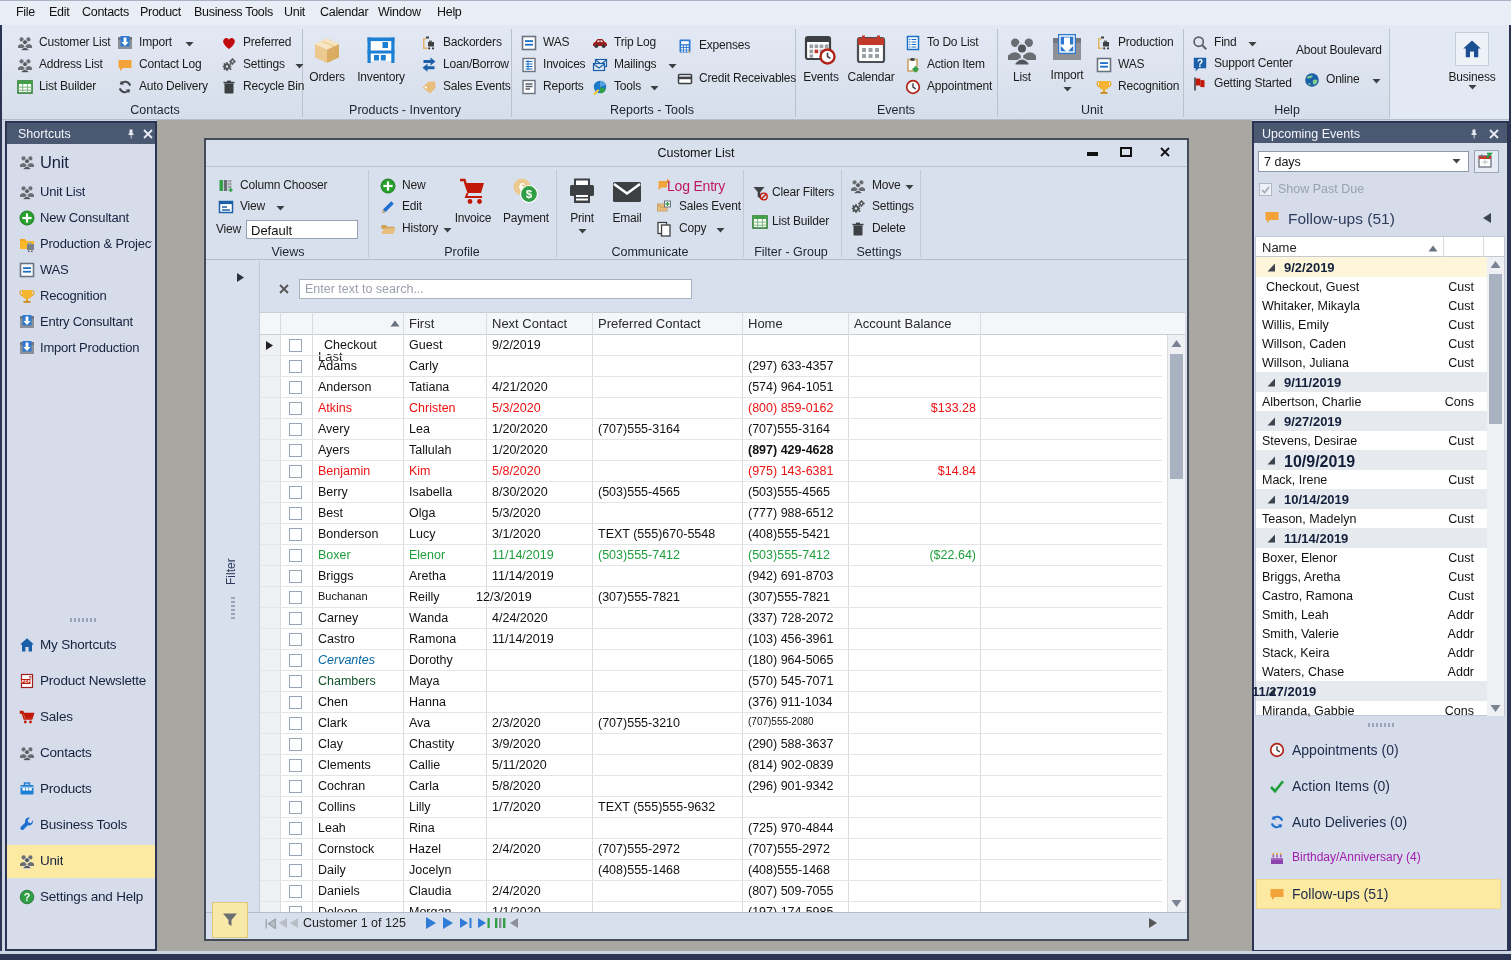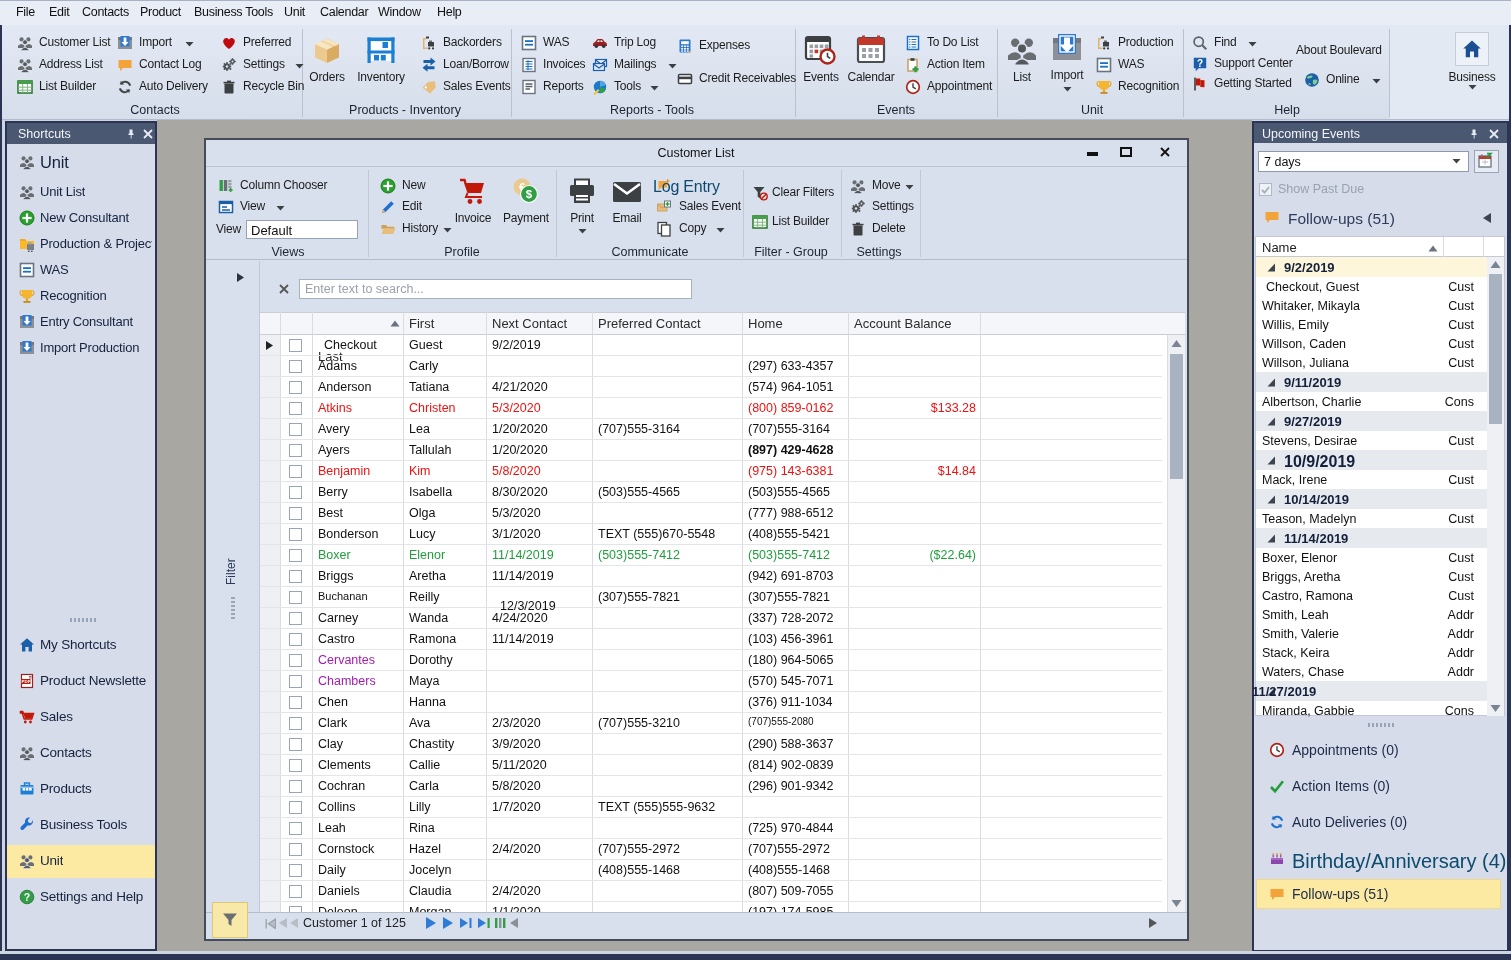--- a/index.html
+++ b/index.html
@@ -632,21 +632,21 @@
       <rect x="3.6" y="4.5" width="1.3" height="3"></rect>
       <rect x="7.35" y="4.5" width="1.3" height="3"></rect>
       <rect x="11.1" y="4.5" width="1.3" height="3"></rect>
     </g>
     <g fill="#f39c12">
       <circle cx="4.2" cy="3.8" r="0.9"></circle>
       <circle cx="8" cy="3.8" r="0.9"></circle>
       <circle cx="11.7" cy="3.8" r="0.9"></circle>
     </g>
   </svg>
-<div style="left:1292px;top:850px;font-size:20px;color:#0c4a6e;">Birthday/Anniversary (4)</div>
+<div style="left:1292px;top:850px;font-size:12px;color:#a21caf;">Birthday/Anniversary (4)</div>
 <svg style="position:absolute;left:1269px;top:886px;" width="16" height="16" viewBox="0 0 16 16">
     <path d="M1.5 3.0 h13.0 v8.0 h-8.5 l-3.0 3.0 v-3.0 h-1.5 z" fill="#f2a33a"></path>
   </svg>
 <div style="left:1292px;top:886px;font-size:14px;color:#1c2b4a;">Follow-ups (51)</div>
 <div style="left:204px;top:138px;width:985px;height:803px;background:#d9e0ed;border:2px solid #454c59;"></div>
 <div style="left:696px;top:146px;font-size:12.5px;color:#111;transform:translateX(-50%);">Customer List</div>
 <div style="left:1087px;top:152px;width:11px;height:4px;background:#111;"></div>
 <div style="left:1120px;top:147px;width:12px;height:10px;border:2px solid #111;"></div>
 <svg style="position:absolute;left:1159px;top:146px;" width="12" height="12" viewBox="0 0 12 12">
     <path d="M2 2 L10 10 M10 2 L2 10" stroke="#111" stroke-width="1.8"></path>
@@ -736,21 +736,21 @@
 <svg style="position:absolute;left:612px;top:181px;" width="30" height="22" viewBox="0 0 30 22">
     <rect x="1" y="1" width="28" height="20" rx="1.5" fill="#3c4043"></rect>
     <path d="M2 3 l13 9.5 L28 3" fill="none" stroke="#fff" stroke-width="2.6"></path>
   </svg>
 <div style="left:627px;top:211px;font-size:12px;letter-spacing:-0.2px;color:#1c1c1c;transform:translateX(-50%);">Email</div>
 <svg style="position:absolute;left:656px;top:178px;" width="16" height="16" viewBox="0 0 16 16">
     <path d="M2.5 3 h8.5 v6.5 h-5.5 l-3 2.6 z" fill="#f2a33a"></path>
     <path d="M11.5 2 l3.2 1 l-3.2 1 z" fill="#f2a33a"></path>
     <rect x="11" y="1.2" width="1.2" height="4" fill="#e08b1a"></rect>
   </svg>
-<div style="left:653px;top:178px;font-size:16px;letter-spacing:-0.2px;color:#0c4a6e;">Log Entry</div>
+<div style="left:667px;top:178px;font-size:14px;letter-spacing:-0.2px;color:#be185d;">Log Entry</div>
 <svg style="position:absolute;left:656px;top:199px;" width="16" height="16" viewBox="0 0 16 16">
     <rect x="1.5" y="5" width="9.5" height="7" fill="#e9bd7c" stroke="#caa368" stroke-width="1"></rect>
     <path d="M1.5 5.5 l4.75 3.5 l4.75-3.5" fill="none" stroke="#caa368" stroke-width="1.1"></path>
     <rect x="8.5" y="2" width="6" height="6" fill="#fff" stroke="#6a7380" stroke-width="1"></rect>
     <path d="M11.5 3 v4 M9.5 5 h4" stroke="#2f9e44" stroke-width="1.4"></path>
   </svg>
 <div style="left:679px;top:199px;font-size:12px;letter-spacing:-0.2px;color:#1c1c1c;">Sales Event</div>
 <svg style="position:absolute;left:656px;top:221px;" width="16" height="16" viewBox="0 0 16 16">
     <rect x="2" y="1.5" width="8.5" height="11" fill="#fff" stroke="#3c4043" stroke-width="1.3"></rect>
     <rect x="5.5" y="4" width="8.5" height="11" fill="#fff" stroke="#3c4043" stroke-width="1.3"></rect>
@@ -922,43 +922,43 @@
 <div style="left:260px;top:586px;width:902px;height:1px;background:#e3e5e9;"></div>
 <div style="left:289px;top:570px;width:13px;height:13px;border:1px solid #98a5b8;background:#fff;"></div>
 <div style="left:318px;top:569px;font-size:12.5px;color:#111;">Briggs</div>
 <div style="left:409px;top:569px;font-size:12.5px;color:#111;">Aretha</div>
 <div style="left:492px;top:569px;font-size:12.5px;color:#111;">11/14/2019</div>
 <div style="left:748px;top:569px;font-size:12.5px;color:#111;">(942) 691-8703</div>
 <div style="left:260px;top:607px;width:902px;height:1px;background:#e3e5e9;"></div>
 <div style="left:289px;top:591px;width:13px;height:13px;border:1px solid #98a5b8;background:#fff;"></div>
 <div style="left:318px;top:590px;font-size:11px;color:#111;">Buchanan</div>
 <div style="left:409px;top:590px;font-size:12.5px;color:#111;">Reilly</div>
-<div style="left:500px;top:590px;font-size:12.5px;color:#111;margin-top:9px;">12/3/2019</div>
+<div style="left:476px;top:590px;font-size:12.5px;color:#111;">12/3/2019</div>
 <div style="left:598px;top:590px;font-size:12.5px;color:#111;">(307)555-7821</div>
 <div style="left:748px;top:590px;font-size:12.5px;color:#111;">(307)555-7821</div>
 <div style="left:260px;top:628px;width:902px;height:1px;background:#e3e5e9;"></div>
 <div style="left:289px;top:612px;width:13px;height:13px;border:1px solid #98a5b8;background:#fff;"></div>
 <div style="left:318px;top:611px;font-size:12.5px;color:#111;">Carney</div>
 <div style="left:409px;top:611px;font-size:12.5px;color:#111;">Wanda</div>
 <div style="left:492px;top:611px;font-size:12.5px;color:#111;">4/24/2020</div>
 <div style="left:748px;top:611px;font-size:12.5px;color:#111;">(337) 728-2072</div>
 <div style="left:260px;top:649px;width:902px;height:1px;background:#e3e5e9;"></div>
 <div style="left:289px;top:633px;width:13px;height:13px;border:1px solid #98a5b8;background:#fff;"></div>
 <div style="left:318px;top:632px;font-size:12.5px;color:#111;">Castro</div>
 <div style="left:409px;top:632px;font-size:12.5px;color:#111;">Ramona</div>
 <div style="left:492px;top:632px;font-size:12.5px;color:#111;">11/14/2019</div>
 <div style="left:748px;top:632px;font-size:12.5px;color:#111;">(103) 456-3961</div>
 <div style="left:260px;top:670px;width:902px;height:1px;background:#e3e5e9;"></div>
 <div style="left:289px;top:654px;width:13px;height:13px;border:1px solid #98a5b8;background:#fff;"></div>
-<div style="left:318px;top:653px;font-size:12.5px;color:#a21caf;">Cervantes</div>
+<div style="left:318px;top:653px;font-size:12.5px;color:#0369a1;font-style:italic;">Cervantes</div>
 <div style="left:409px;top:653px;font-size:12.5px;color:#111;">Dorothy</div>
 <div style="left:748px;top:653px;font-size:12.5px;color:#111;">(180) 964-5065</div>
 <div style="left:260px;top:691px;width:902px;height:1px;background:#e3e5e9;"></div>
 <div style="left:289px;top:675px;width:13px;height:13px;border:1px solid #98a5b8;background:#fff;"></div>
-<div style="left:318px;top:674px;font-size:12.5px;color:#a21caf;">Chambers</div>
+<div style="left:318px;top:674px;font-size:12.5px;color:#14532d;">Chambers</div>
 <div style="left:409px;top:674px;font-size:12.5px;color:#111;">Maya</div>
 <div style="left:748px;top:674px;font-size:12.5px;color:#111;">(570) 545-7071</div>
 <div style="left:260px;top:712px;width:902px;height:1px;background:#e3e5e9;"></div>
 <div style="left:289px;top:696px;width:13px;height:13px;border:1px solid #98a5b8;background:#fff;"></div>
 <div style="left:318px;top:695px;font-size:12.5px;color:#111;">Chen</div>
 <div style="left:409px;top:695px;font-size:12.5px;color:#111;">Hanna</div>
 <div style="left:748px;top:695px;font-size:12.5px;color:#111;">(376) 911-1034</div>
 <div style="left:260px;top:733px;width:902px;height:1px;background:#e3e5e9;"></div>
 <div style="left:289px;top:717px;width:13px;height:13px;border:1px solid #98a5b8;background:#fff;"></div>
 <div style="left:318px;top:716px;font-size:12.5px;color:#111;">Clark</div>

